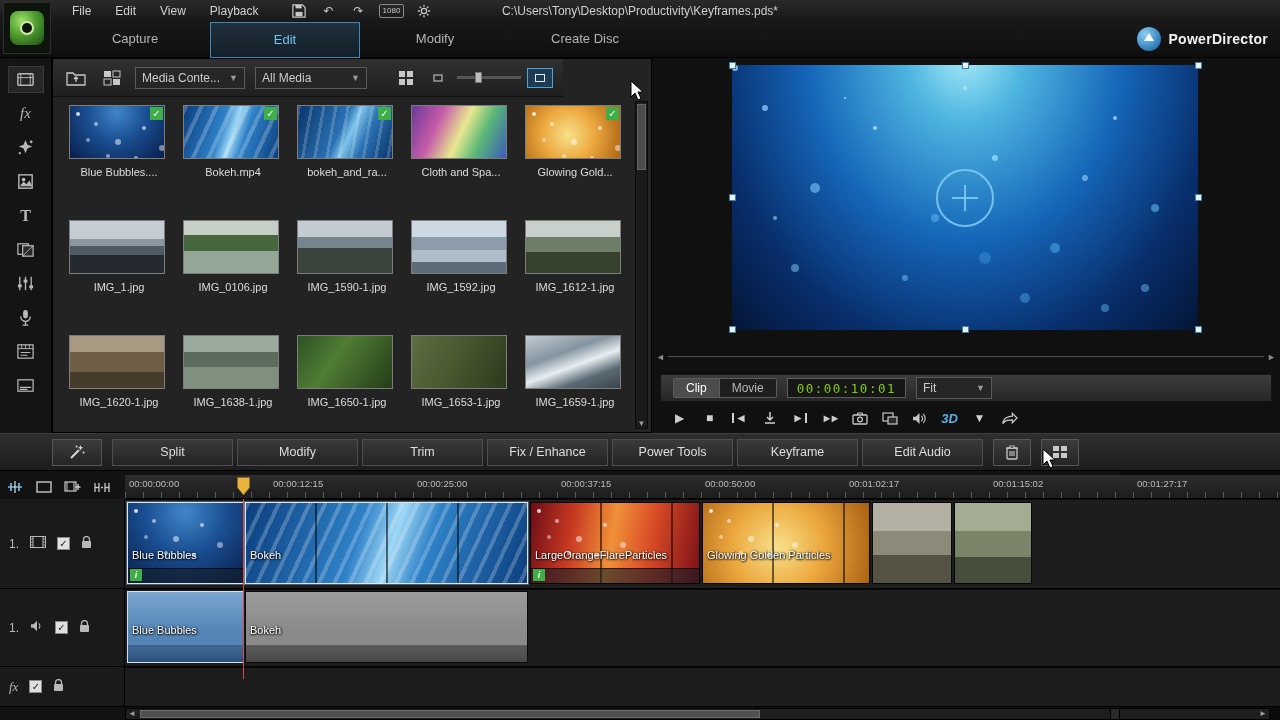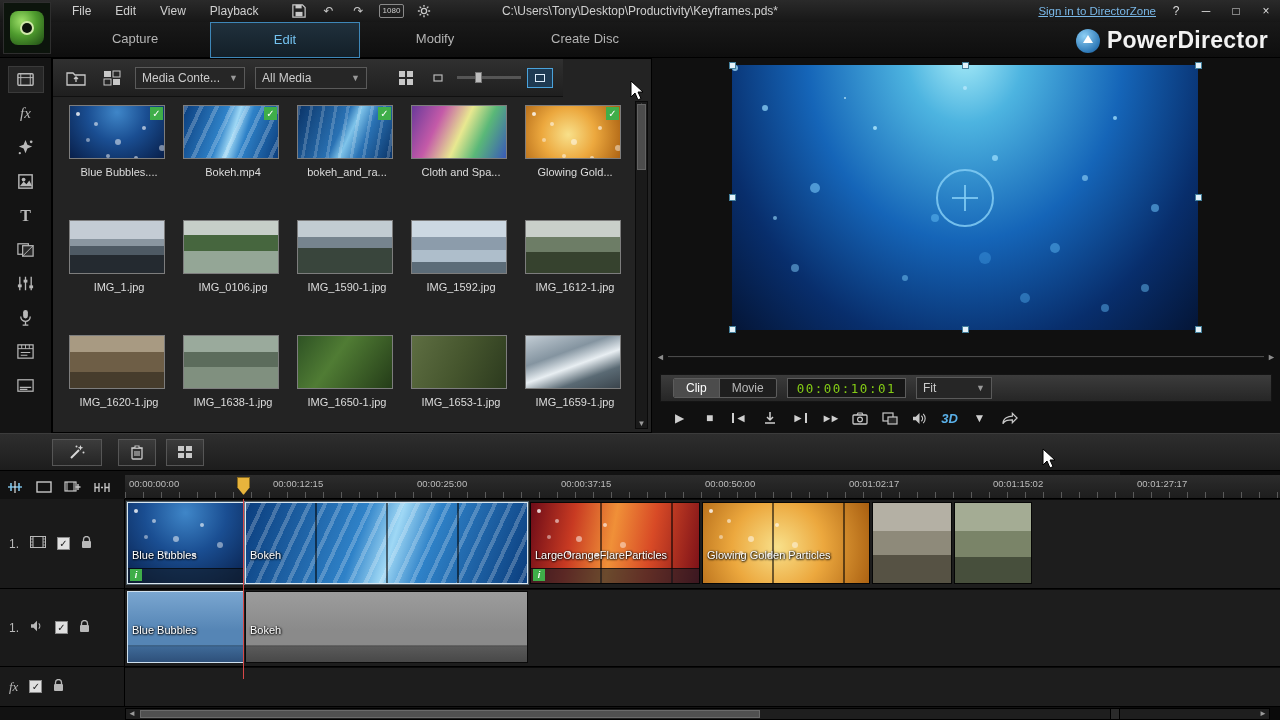--- a/index.html
+++ b/index.html
@@ -32,21 +32,21 @@
 .modebar{position:absolute;left:0;top:22px;width:1280px;height:36px;
   background:linear-gradient(#191919,#0e0e0e);border-bottom:1px solid #000}
 .mode-tabs{position:absolute;left:60px;top:0;height:36px;display:flex}
 .tab{width:150px;text-align:center;line-height:34px;font-size:13px;color:#b4b4b4}
 .tab.active{color:#74c2ef;border:1px solid #3e87b8;background:linear-gradient(#20303c,#131f28)}
 .brand{position:absolute;right:12px;top:5px;display:flex;align-items:center;gap:7px}
 .brand-circ{width:24px;height:24px;border-radius:50%;
   background:radial-gradient(circle at 35% 30%,#8ed0f5,#2f7ab8 70%,#1c4f80);position:relative}
 .brand-circ::after{content:"";position:absolute;left:7px;top:6px;border:5px solid transparent;
   border-bottom:8px solid #fff;border-top:0}
-.brand-name{font-size:23px;font-weight:bold;color:#f2f2f2;letter-spacing:.3px}
+.brand-name{font-size:14px;font-weight:bold;color:#f2f2f2;letter-spacing:.3px}
 
 
 .rail{position:absolute;left:0;top:58px;width:52px;height:375px;background:#141414;
   border-right:1px solid #000;display:flex;flex-direction:column;align-items:center;
   padding-top:8px;gap:7px}
 .rail-item{width:36px;height:27px;display:flex;align-items:center;justify-content:center}
 .rail-item.active{background:#262626;border:1px solid #3a3a3a}
 .rail-item svg{width:19px;height:19px}
 .fx-glyph{font-family:"Liberation Serif",serif;font-style:italic;font-size:15px;color:#b8b8b8}
 .t-glyph{font-size:16px;font-weight:bold;color:#b8b8b8;font-family:"Liberation Serif",serif}
@@ -237,27 +237,20 @@
       <span class="tb-ic">
         <svg width="14" height="14" viewBox="0 0 16 16">
             <circle cx="8" cy="8" r="3" fill="none" stroke="#c8c8c8" stroke-width="1.5"></circle>
             <g stroke="#c8c8c8" stroke-width="1.6">
               <path d="M8 1v2.2M8 12.8V15M1 8h2.2M12.8 8H15M3 3l1.6 1.6M11.4 11.4L13 13M13 3l-1.6 1.6M4.6 11.4L3 13"></path>
             </g>
           </svg>
       </span>
     </div>
     <div class="doc-path">C:\Users\Tony\Desktop\Productivity\Keyframes.pds*</div>
-    <div class="tb-right">
-      <span class="signin">Sign in to DirectorZone</span>
-      <span class="winbtn">?</span>
-      <span class="winbtn">─</span>
-      <span class="winbtn">□</span>
-      <span class="winbtn">×</span>
-    </div>
   </div>
 
   <div class="modebar">
     <div class="mode-tabs">
         <div class="tab">Capture</div>
         <div class="tab active">Edit</div>
         <div class="tab">Modify</div>
         <div class="tab">Create Disc</div>
       </div>
     <div class="brand">
@@ -530,20 +523,29 @@
 
   <div class="fnbar">
     <span class="fn-iconbtn">
       <svg width="18" height="18" viewBox="0 0 18 18">
           <path d="M3 15L11 7" stroke="#d8d8d8" stroke-width="2"></path>
           <path d="M12.5 2l.8 2 2 .8-2 .8-.8 2-.8-2-2-.8 2-.8z" fill="#d8d8d8"></path>
           <circle cx="15.5" cy="9.5" r="1" fill="#d8d8d8"></circle>
           <circle cx="8.5" cy="3.5" r="1" fill="#d8d8d8"></circle>
         </svg>
     </span>
+    <div style="display:flex;gap:4px">
+        <div class="fn-btn">Split</div>
+        <div class="fn-btn">Modify</div>
+        <div class="fn-btn">Trim</div>
+        <div class="fn-btn">Fix / Enhance</div>
+        <div class="fn-btn">Power Tools</div>
+        <div class="fn-btn">Keyframe</div>
+        <div class="fn-btn">Edit Audio</div>
+      </div>
     <span class="fn-sm">
       <svg width="14" height="16" viewBox="0 0 14 16">
           <rect x="2" y="4" width="10" height="11" rx="1" fill="none" stroke="#c8c8c8" stroke-width="1.3"></rect>
           <path d="M1 4h12M5 4V2h4v2M5 7v5M9 7v5M7 7v5" stroke="#c8c8c8" stroke-width="1.1"></path>
         </svg>
     </span>
     <span class="fn-sm">
       <svg width="16" height="14" viewBox="0 0 16 14">
           <g fill="#c8c8c8">
             <rect x="1" y="1" width="6" height="5"></rect>

